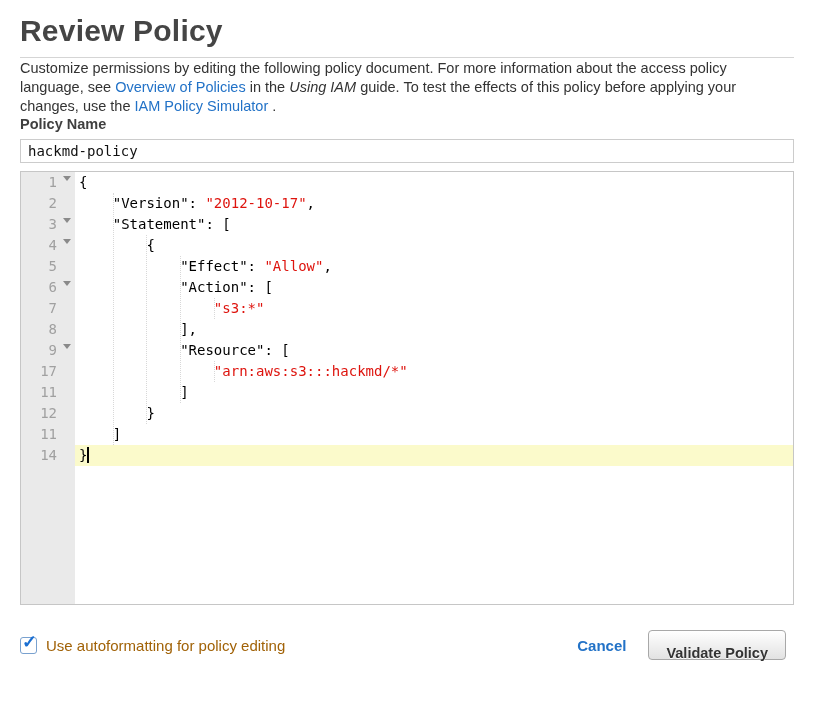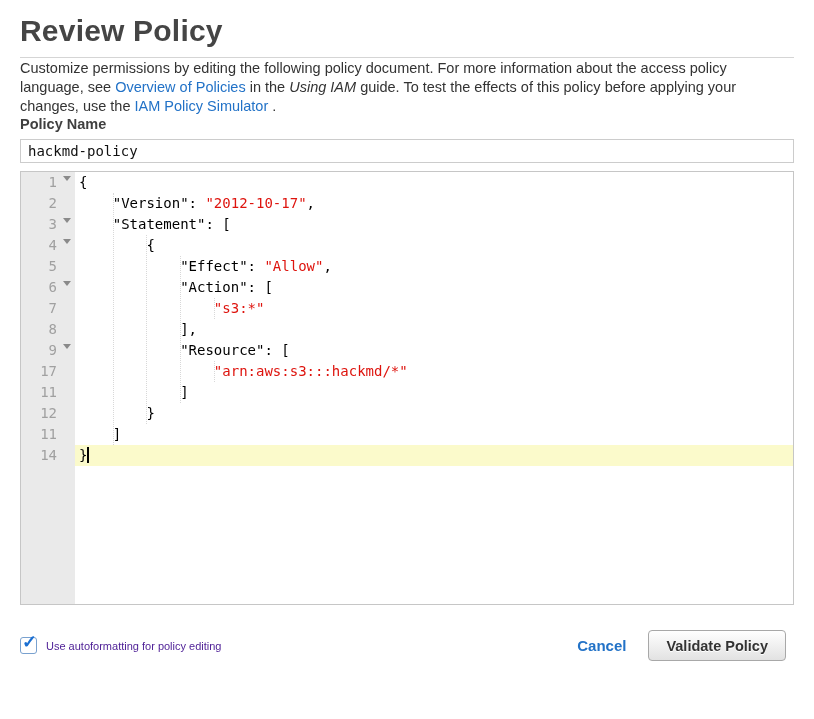--- a/index.html
+++ b/index.html
@@ -86,31 +86,31 @@
   .autofmt { display: flex; align-items: center; cursor: pointer; }
   .checkbox {
     position: relative; width: 17px; height: 17px;
     border: 1px solid #79a1cf; border-radius: 3px; background: #fff;
     margin-right: 9px; flex: none;
   }
   .checkbox .check {
     position: absolute; left: 1px; top: -7px;
     color: #1b6fd2; font-size: 18px; font-weight: bold;
   }
-  .autofmt-label { font-size: 11px; color: #4c1d95; }
+  .autofmt-label { font-size: 15px; color: #a16207; }
 
   .actions { display: flex; align-items: center; }
   .cancel-link {
     color: #2272c7; font-size: 15px; font-weight: bold;
     text-decoration: none; margin-right: 22px; cursor: pointer;
   }
   .btn {
     font-family: "Liberation Sans", sans-serif;
     font-size: 14.5px; font-weight: bold;
-    border-radius: 4px; padding: 6px 17px; height: 31px;
+    border-radius: 4px; padding: 14px 17px; height: 19px;
     cursor: pointer;
   }
   .btn-default {
     color: #333; background: linear-gradient(#ffffff, #e2e2e2);
     border: 1px solid #a8a8a8; margin-right: 8px;
     text-shadow: 0 1px 0 #fff;
   }
   .btn-primary {
     color: #fff; background: linear-gradient(#3b87dd, #1d60b0);
     border: 1px solid #1a55a0;

